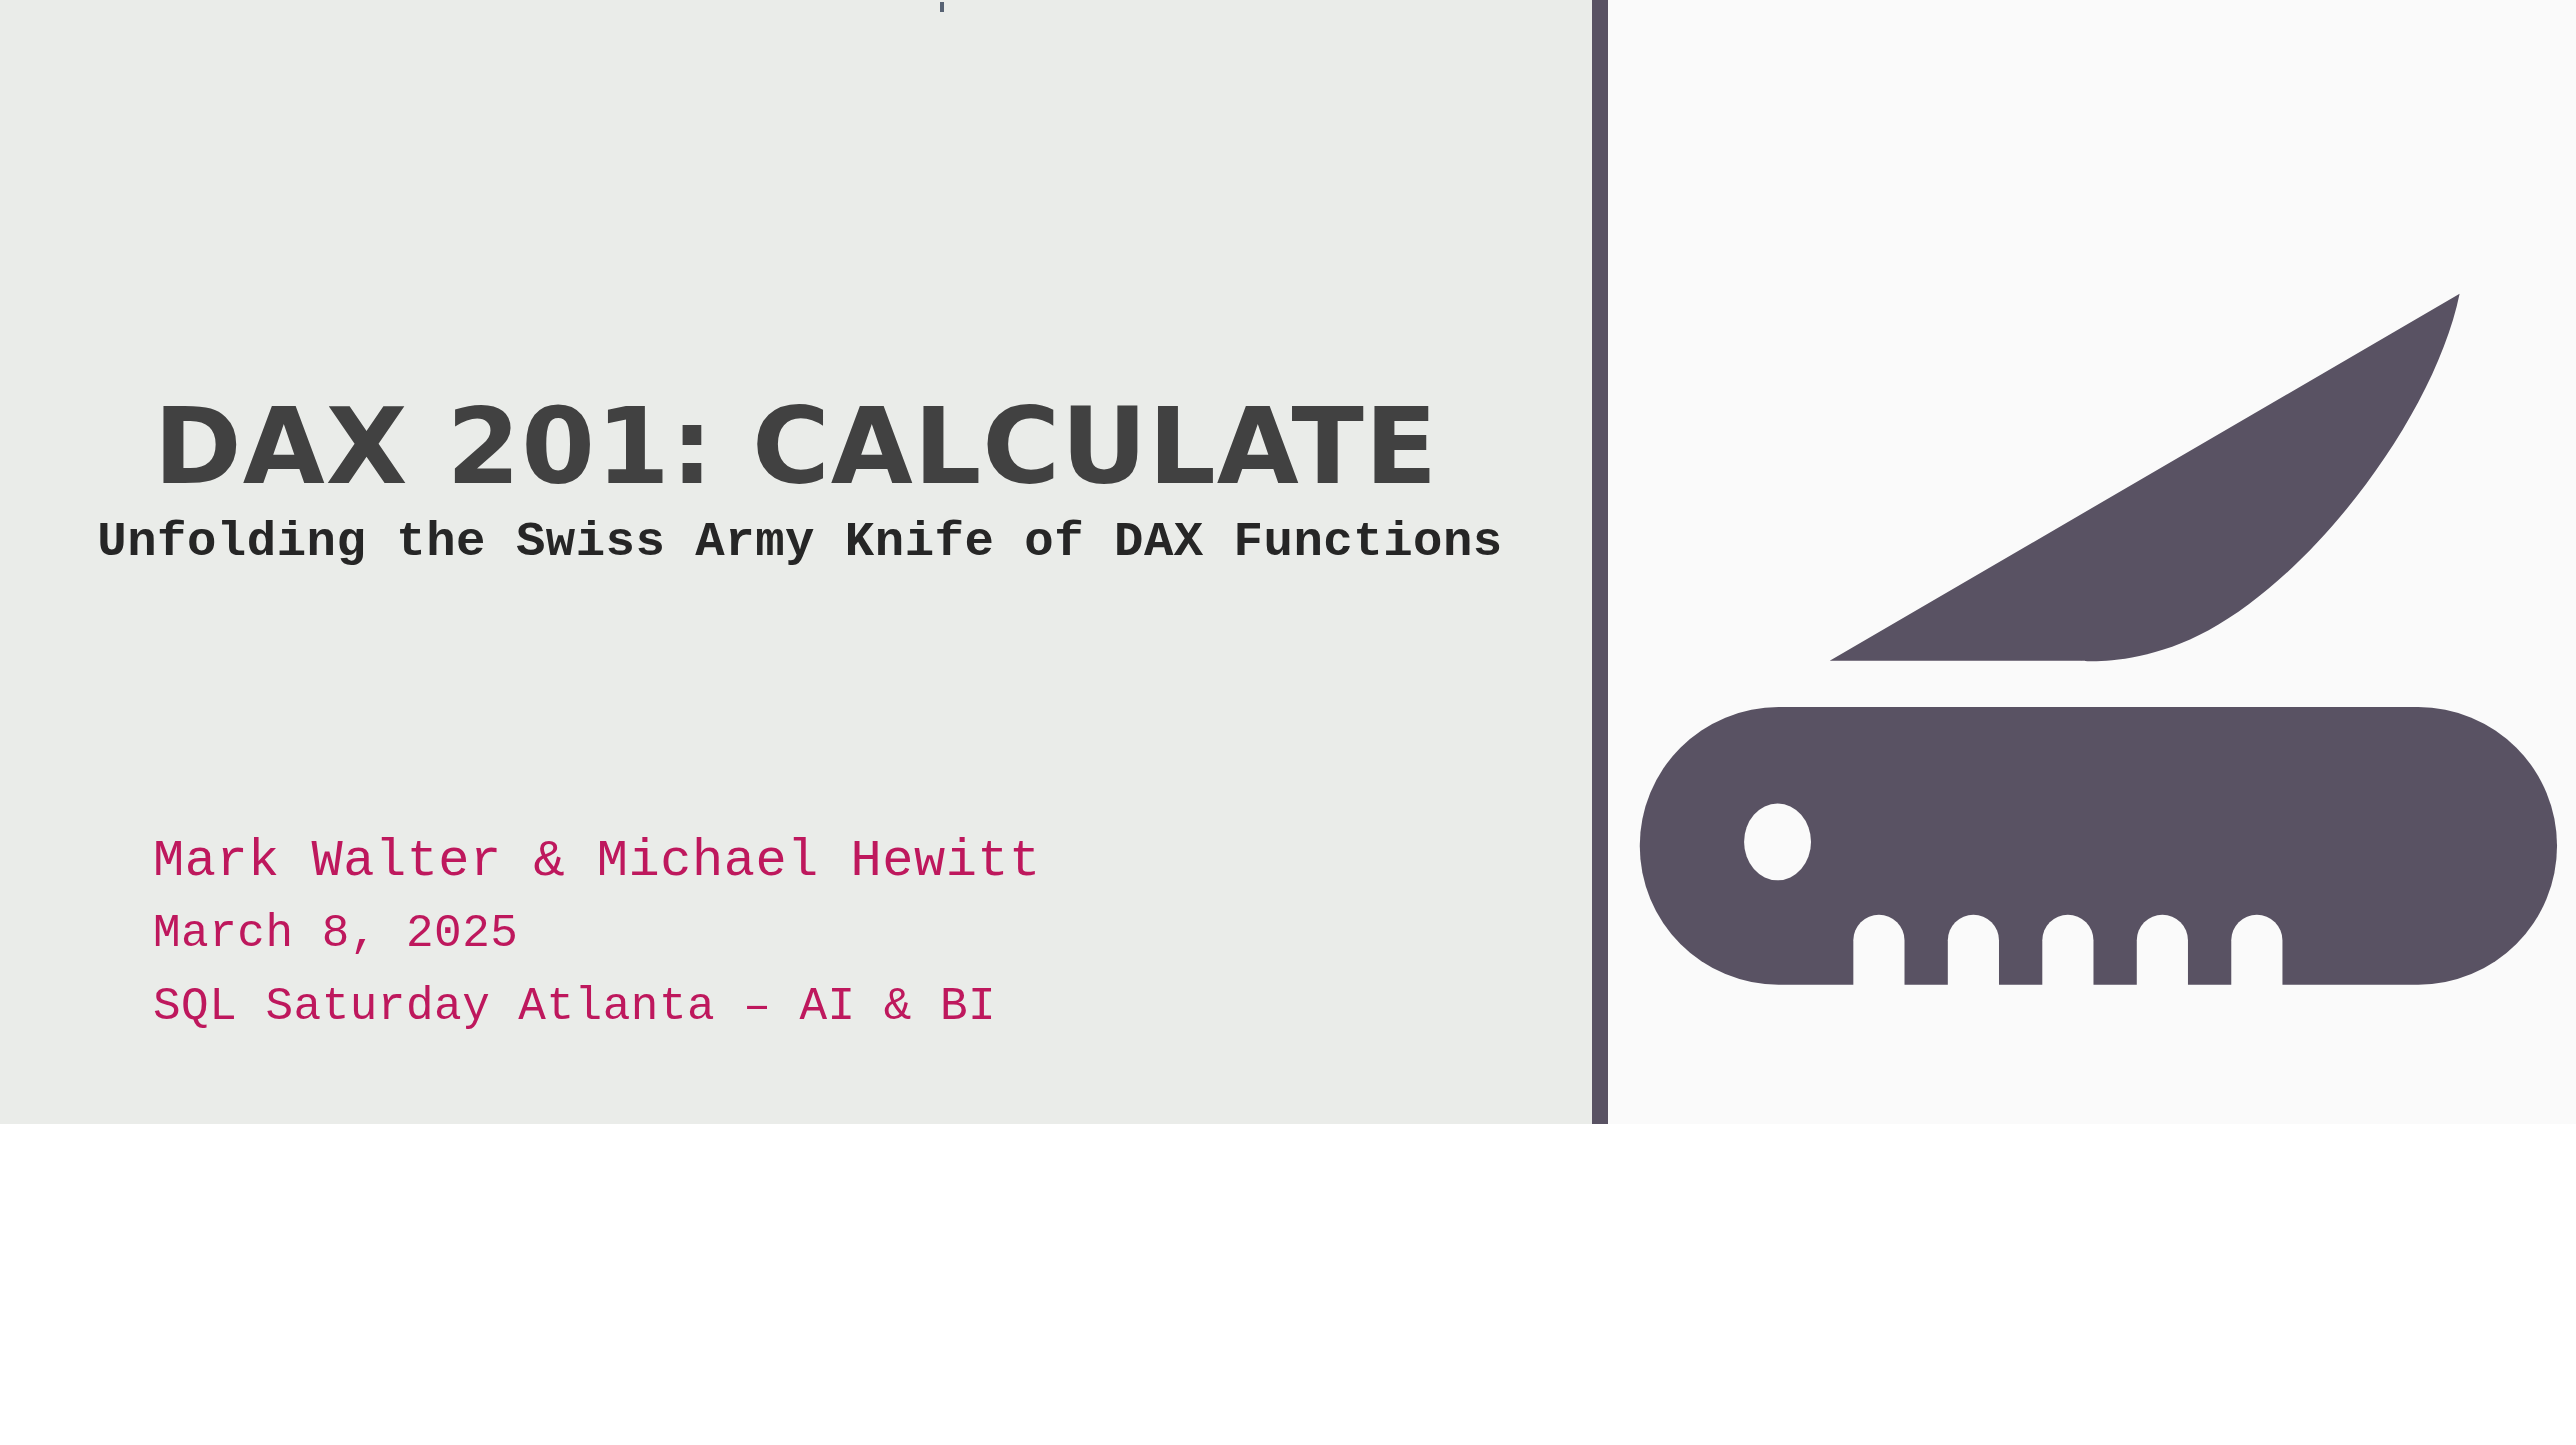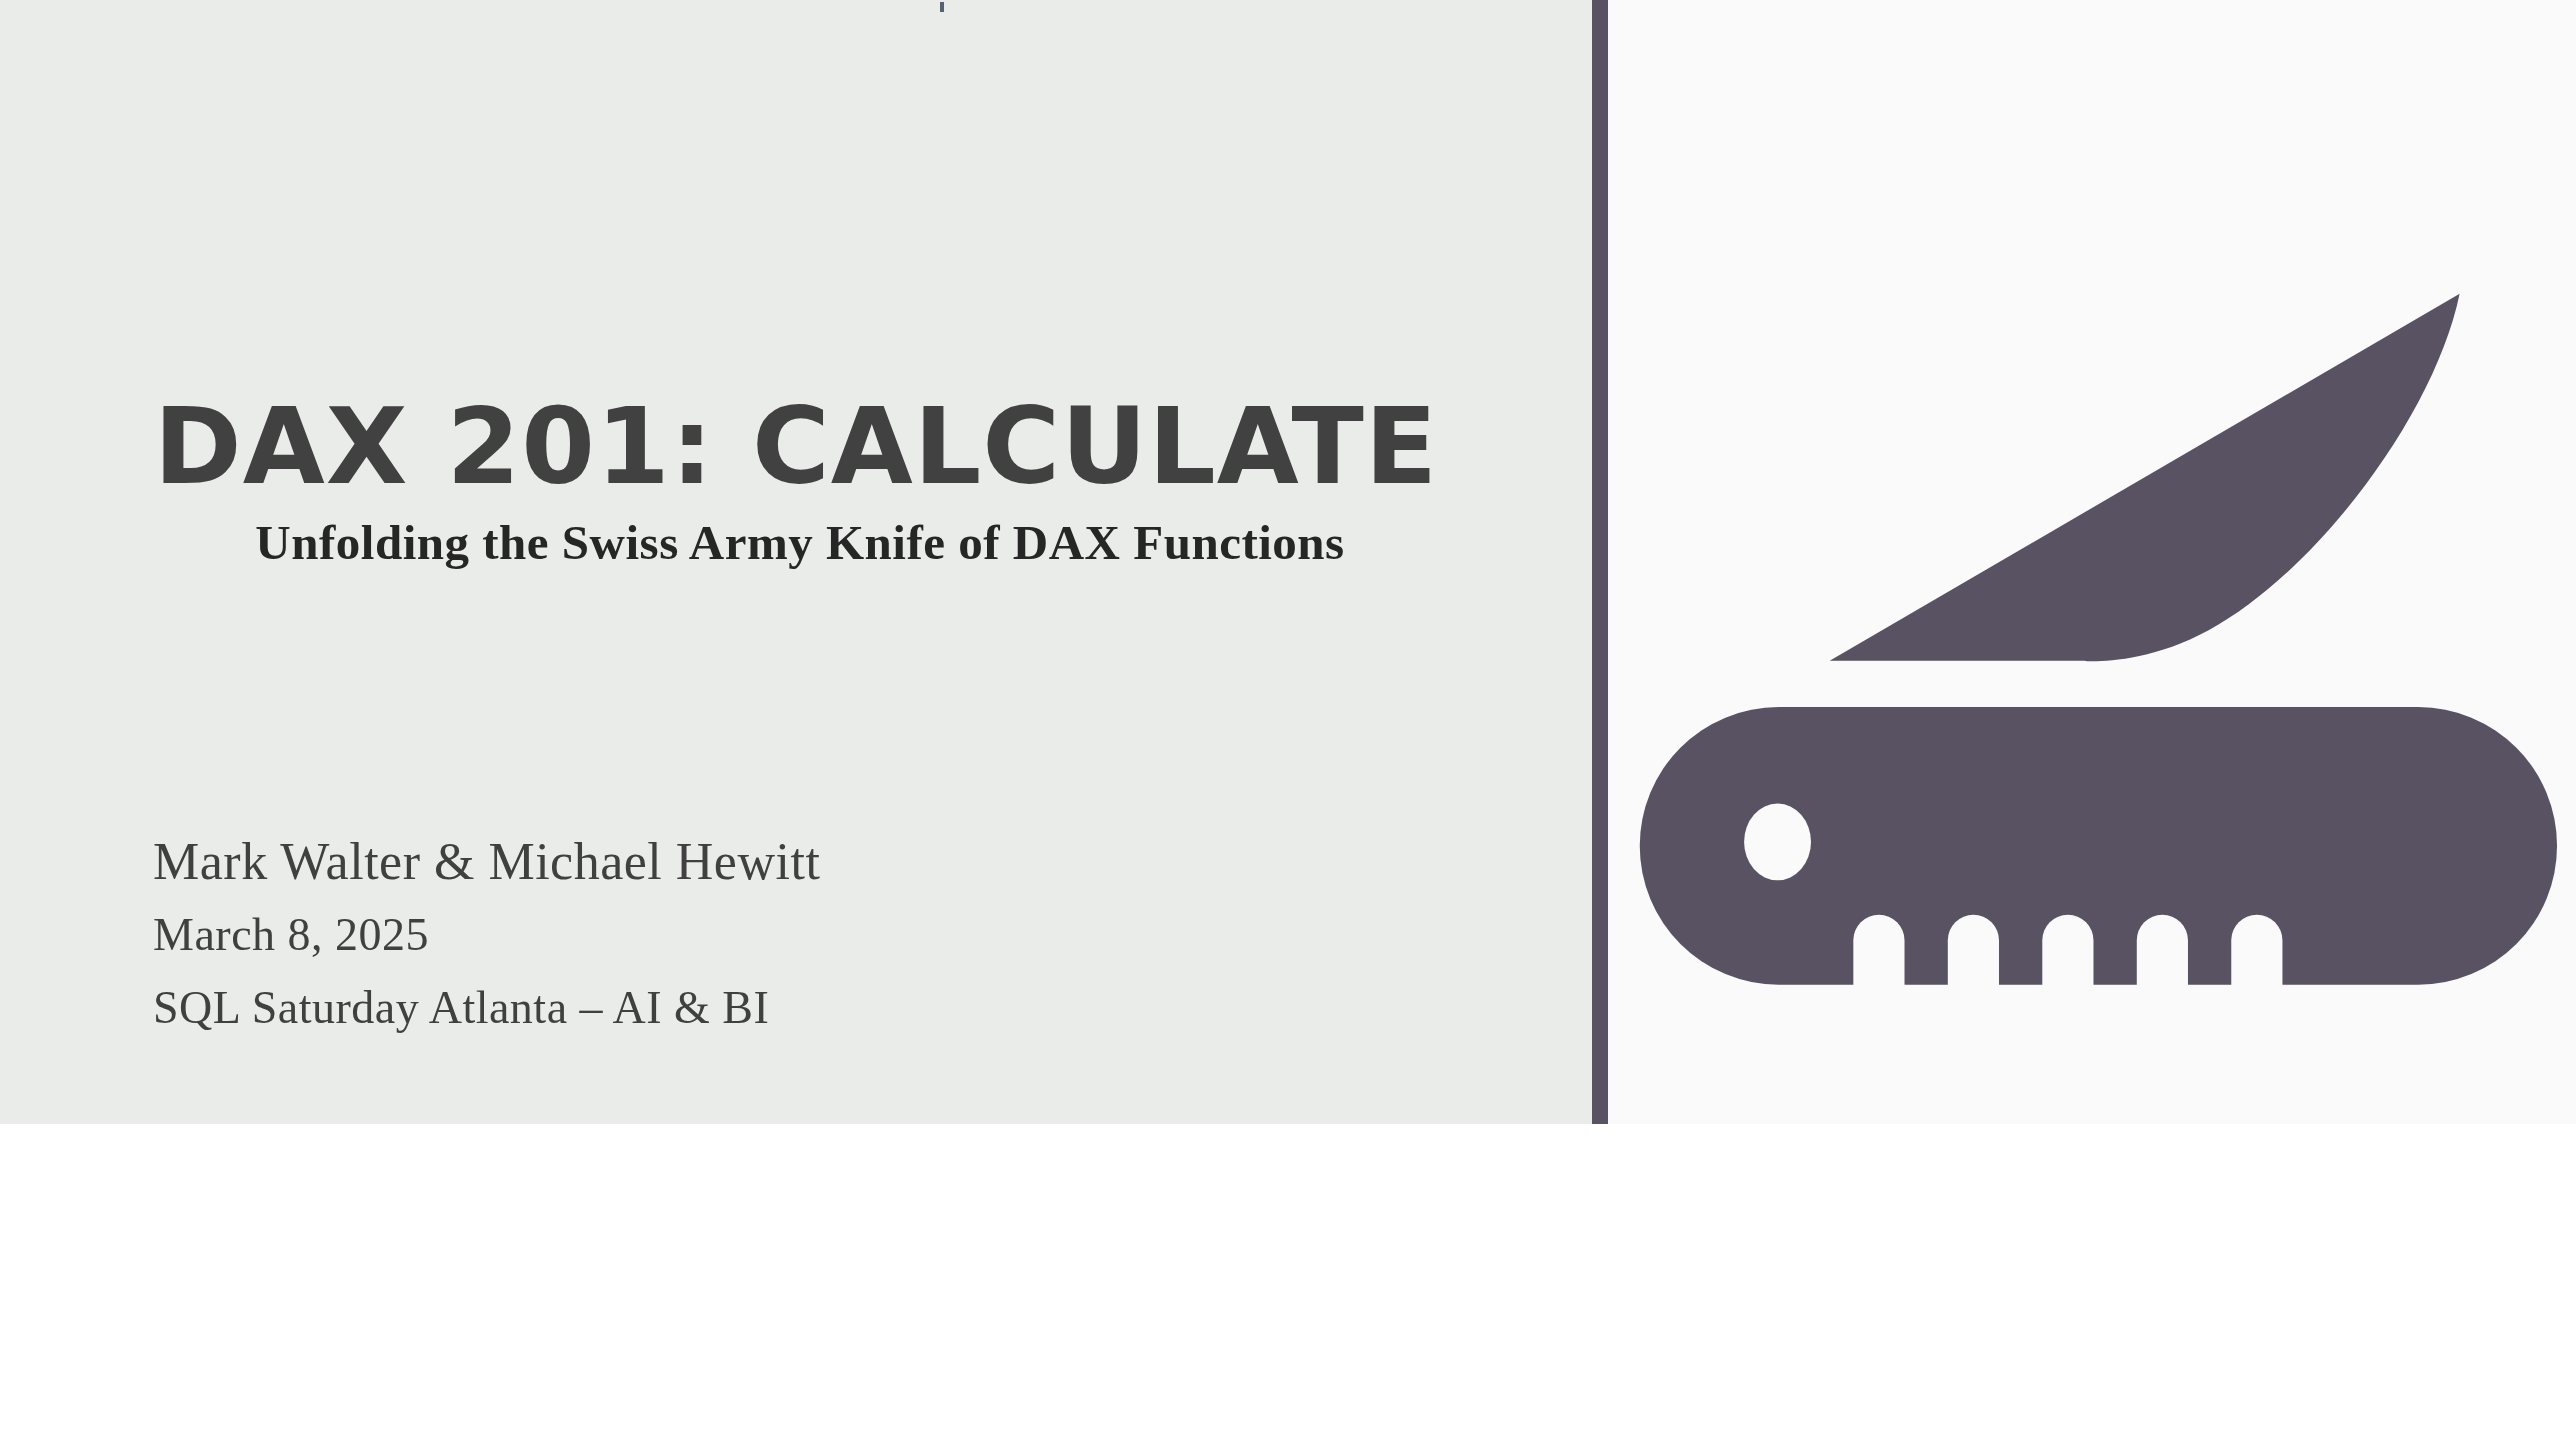--- a/index.html
+++ b/index.html
@@ -59,41 +59,41 @@
     font-family: "DejaVu Sans", sans-serif;
     font-weight: 700;
     font-size: 106px;
     line-height: 1.04;
     letter-spacing: 1px;
     color: #414141;
     white-space: nowrap;
   }
   #slide-subtitle {
     margin: 13.8px 0 0 0;
-    font-family: Liberation Serif, serif;
+    font-family: Liberation Mono, monospace;
     font-weight: 700;
     font-size: 49px;
     line-height: 1.1;
     letter-spacing: 0.5px;
     color: #262626;
     white-space: nowrap;
     padding-left: 8px;
   }
 
   
   #byline-block {
     position: absolute;
     left: 153px;
     top: 825px;
     width: 1280px;
   }
   .byline-line {
-    font-family: Liberation Serif, serif;
+    font-family: Liberation Mono, monospace;
     font-weight: 400;
-    color: #404040;
+    color: #be185d;
     white-space: nowrap;
   }
   #presenters {
     font-size: 52px;
     line-height: 73px;
     letter-spacing: 0.5px;
   }
   #event-date {
     font-size: 46px;
     line-height: 73px;

